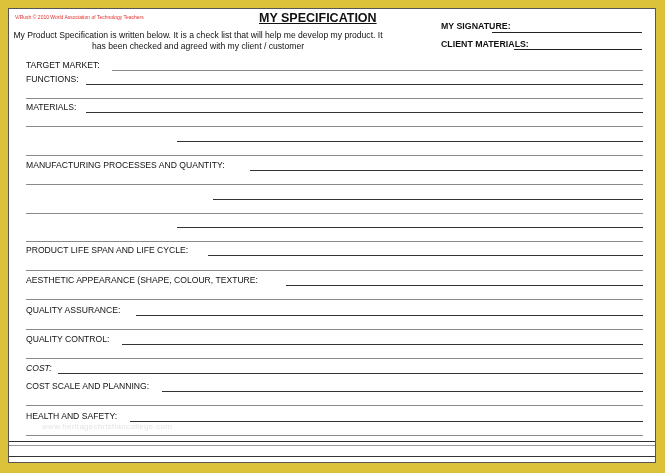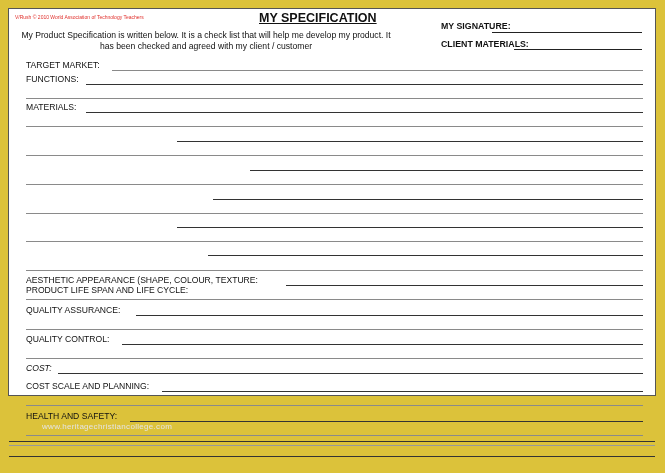--- a/index.html
+++ b/index.html
@@ -3,27 +3,27 @@
   <meta charset="utf-8">
   <style>
     html, body { margin:0; padding:0; }
     body {
       width:665px; height:473px; overflow:hidden;
       background:#dcc23a;
       font-family:"Liberation Sans", sans-serif;
       position:relative;
     }
     .sheet {
-      position:absolute; left:8px; top:8px; width:648px; height:388px;
+      position:absolute; left:8px; top:8px; width:648px; height:455px;
       background:#ffffff; border:1px solid #555; box-sizing:border-box;
     }
     .abs { position:absolute; }
     .copyright { left:6px; top:5px; font-size:5px; color:#e0302c; white-space:nowrap; }
     .title { left:250px; top:2px; font-size:12.5px; font-weight:bold; text-decoration:underline; color:#111; white-space:nowrap; }
-    .intro { left:8px; top:21px; width:378px; font-size:8.6px; line-height:11px; text-align:center; color:#111; }
+    .intro { left:0; top:21px; width:378px; font-size:8.6px; line-height:11px; text-align:center; color:#111; }
     .sig-label { font-size:8.8px; font-weight:bold; color:#111; white-space:nowrap;margin-left:32px; }
     .sig-line { height:0; border-top:1px solid #222; }
     .field-label { font-size:8.6px; color:#111; white-space:nowrap; left:17px; }
     .fline { height:0; border-top:1px solid #333; }
     .fline.grey { border-top:1px solid #8a8a8a; }
     .hr-full { left:0; width:646px; height:0; border-top:1px solid #333; }
     .watermark { left:33px; top:413px; font-size:8px; color:#e4e4e4; letter-spacing:0.3px; white-space:nowrap; }
   </style>
 </head>
 <body>
@@ -46,30 +46,31 @@
   <div class="abs fline" style="left:77px; top:75px; width:557px;"></div>
   <div class="abs fline grey" style="left:17px; top:89px; width:617px;"></div>
 
   <div class="abs field-label" style="top:93px;">MATERIALS:</div>
   <div class="abs fline" style="left:77px; top:103px; width:557px;"></div>
   <div class="abs fline grey" style="left:17px; top:117px; width:617px;"></div>
 
   <div class="abs fline" style="left:168px; top:132px; width:466px;"></div>
   <div class="abs fline grey" style="left:17px; top:146px; width:617px;"></div>
 
+  <div class="abs field-label" style="top:151px;">MANUFACTURING PROCESSES AND QUANTITY:</div>
   <div class="abs fline" style="left:241px; top:161px; width:393px;"></div>
   <div class="abs fline grey" style="left:17px; top:175px; width:617px;"></div>
 
   <div class="abs fline" style="left:204px; top:190px; width:430px;"></div>
   <div class="abs fline grey" style="left:17px; top:204px; width:617px;"></div>
 
   <div class="abs fline" style="left:168px; top:218px; width:466px;"></div>
   <div class="abs fline grey" style="left:17px; top:232px; width:617px;"></div>
 
-  <div class="abs field-label" style="top:236px;margin-top:40px;">PRODUCT LIFE SPAN AND LIFE CYCLE:</div>
+  <div class="abs field-label" style="top:236px;">PRODUCT LIFE SPAN AND LIFE CYCLE:</div>
   <div class="abs fline" style="left:199px; top:246px; width:435px;"></div>
   <div class="abs fline grey" style="left:17px; top:261px; width:617px;"></div>
 
   <div class="abs field-label" style="top:266px;">AESTHETIC APPEARANCE (SHAPE, COLOUR, TEXTURE:</div>
   <div class="abs fline" style="left:277px; top:276px; width:357px;"></div>
   <div class="abs fline grey" style="left:17px; top:290px; width:617px;"></div>
 
   <div class="abs field-label" style="top:296px;">QUALITY ASSURANCE:</div>
   <div class="abs fline" style="left:127px; top:306px; width:507px;"></div>
   <div class="abs fline grey" style="left:17px; top:320px; width:617px;"></div>

